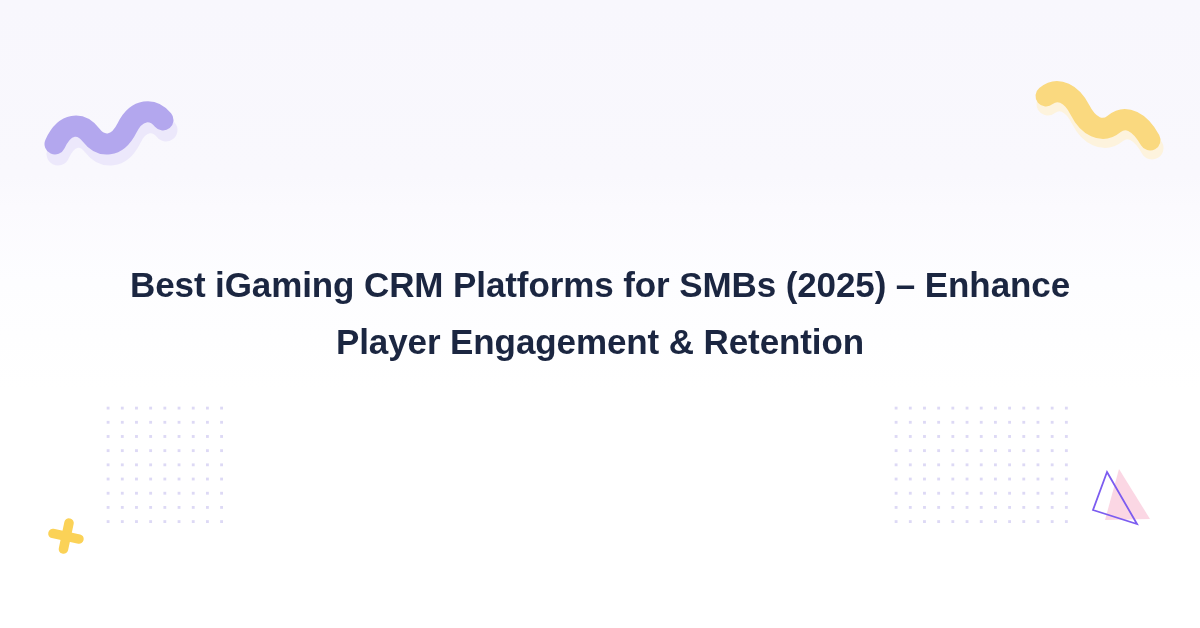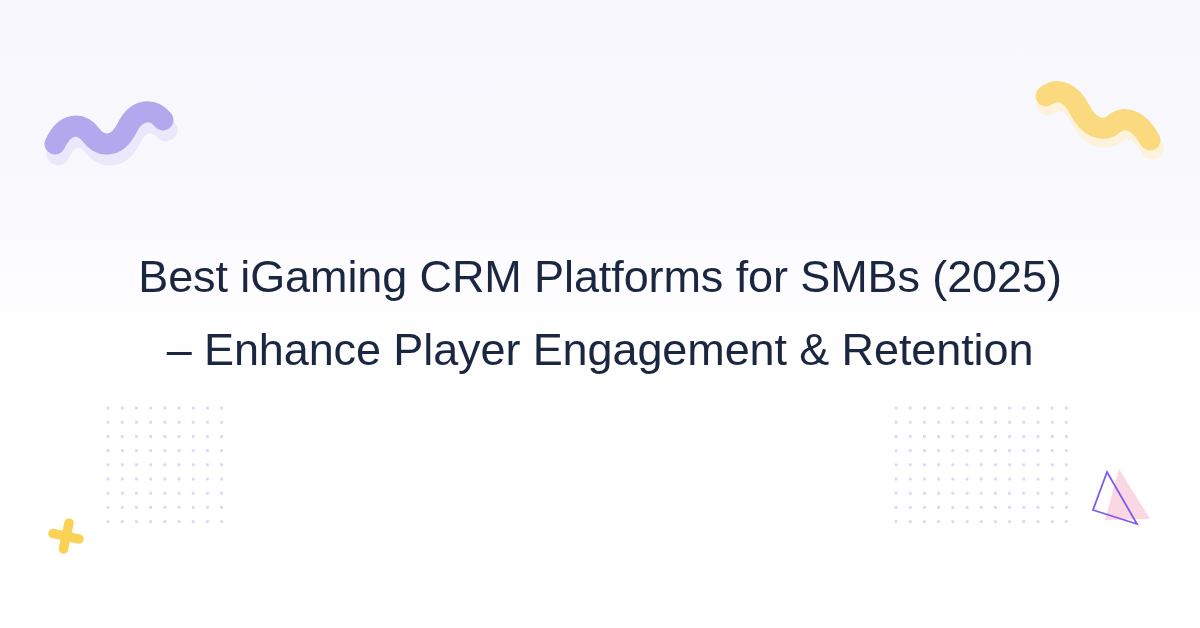--- a/index.html
+++ b/index.html
@@ -95,22 +95,22 @@
     display: flex;
     align-items: center;
     justify-content: center;
   }
   #page-title {
     width: 960px;
     margin: 0;
     padding: 0;
     text-align: center;
     font-family: "Liberation Sans", sans-serif;
-    font-size: 45px;
-    font-weight: normal;
+    font-size: 35px;
+    font-weight: bold;
     line-height: 1.62;
     letter-spacing: -0.1px;
     color: #1b2641;
     -webkit-font-smoothing: antialiased;
   }
 </style>
 </head>
 <body>
 
 <div id="card">

